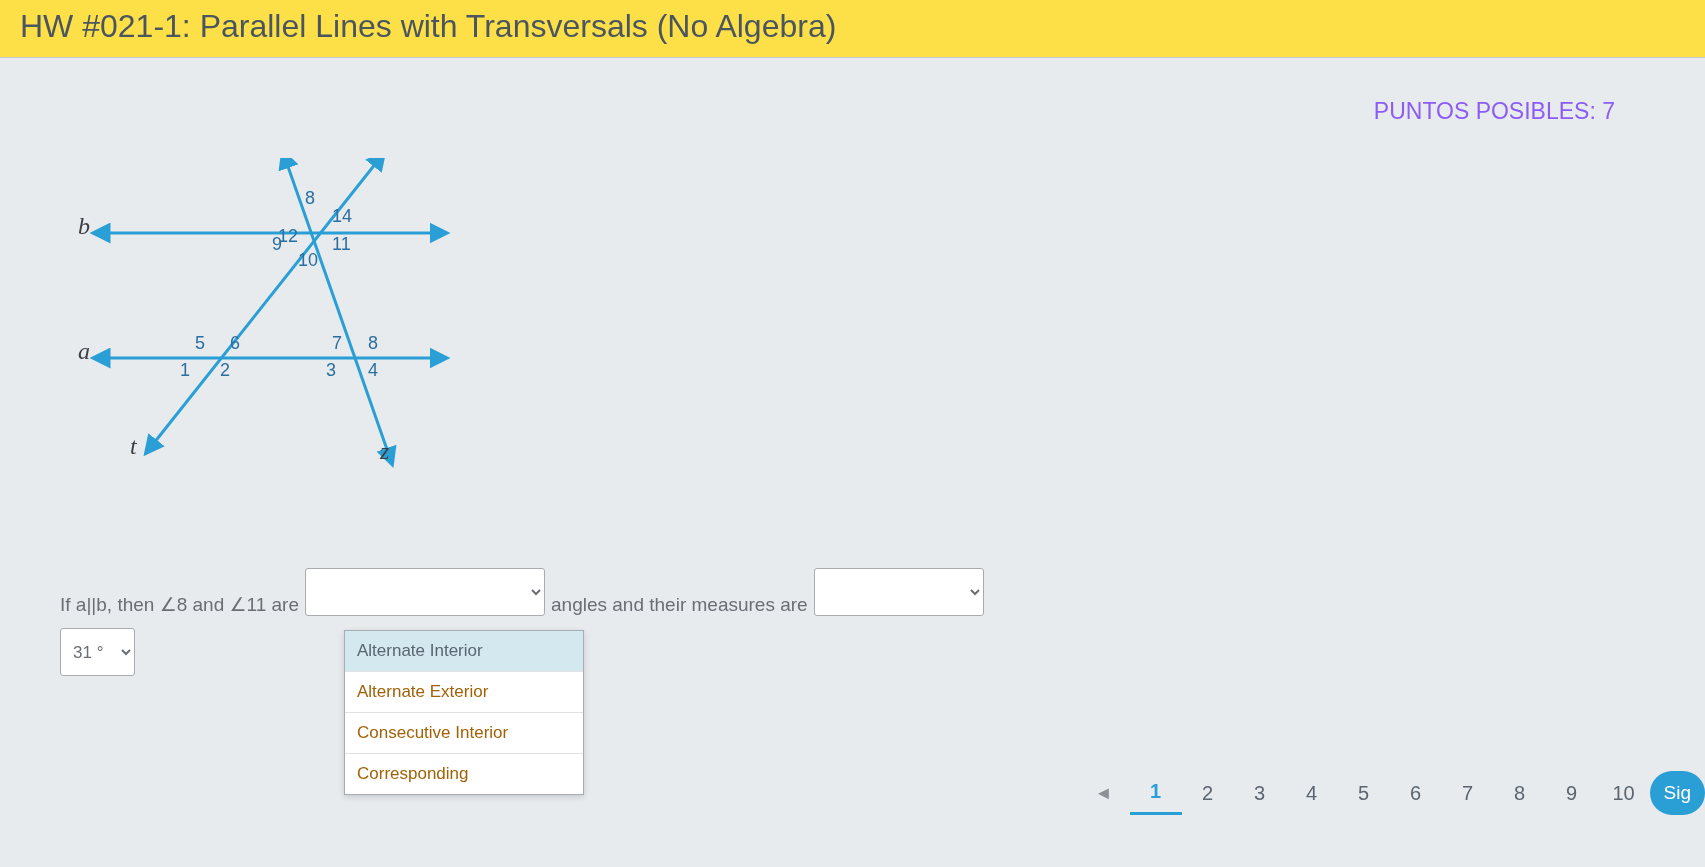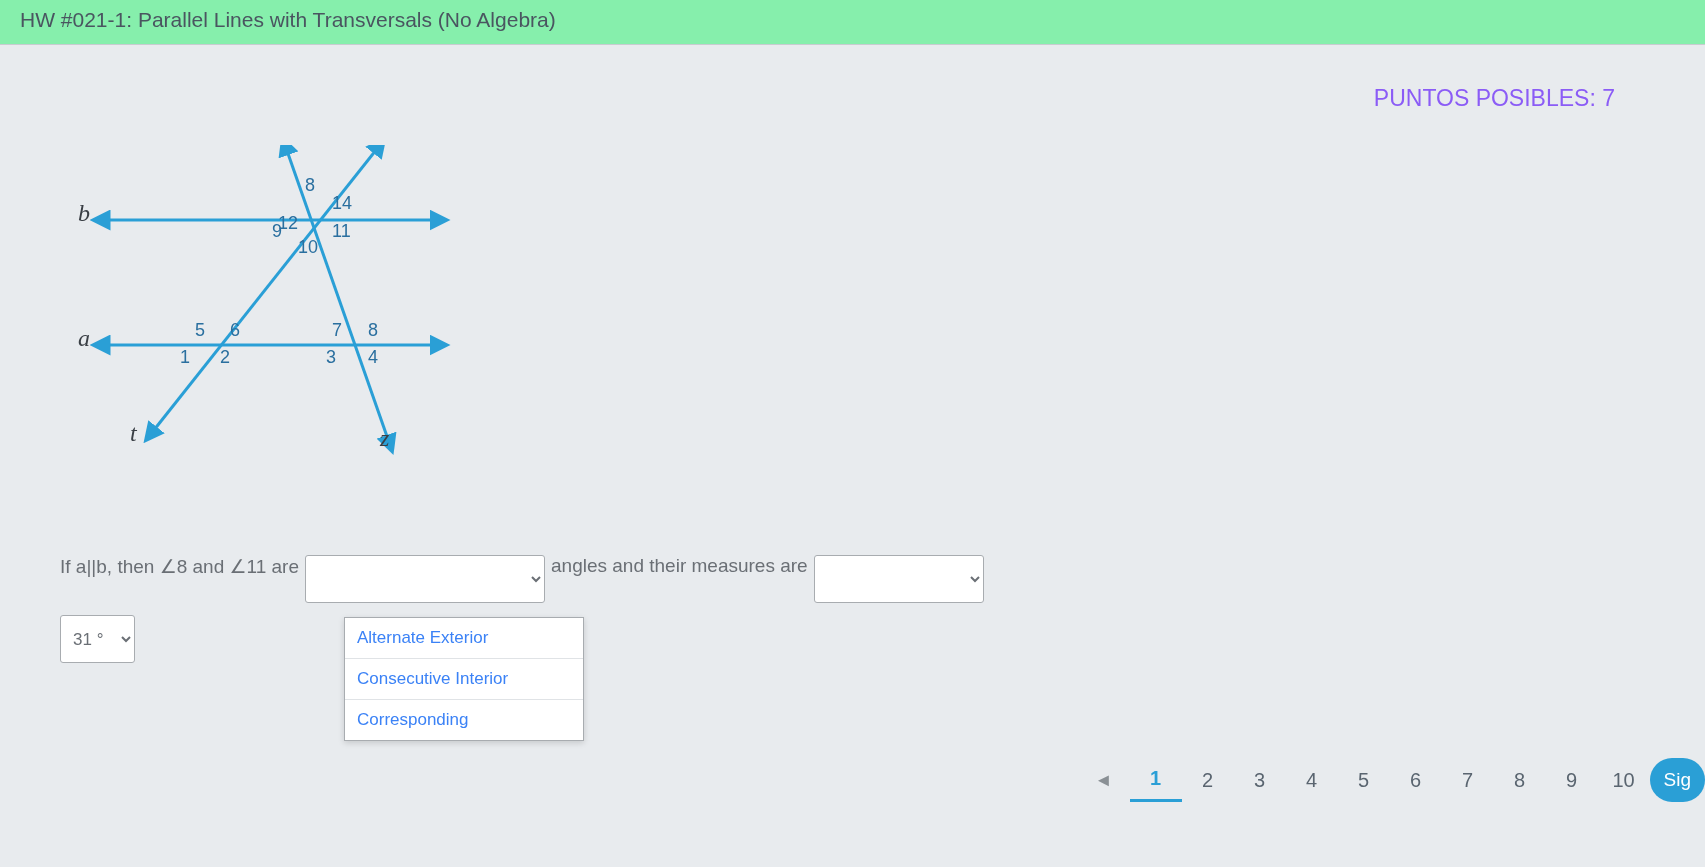--- a/index.html
+++ b/index.html
@@ -6,25 +6,25 @@
   body {
     font-family: Arial, Helvetica, sans-serif;
     background: #e8ebee;
     width: 1705px;
     height: 867px;
     overflow: hidden;
     position: relative;
   }
   .title-bar {
     padding: 8px 20px 12px 20px;
-    font-size: 21px;
+    font-size: 32px;
     color: #4a5560;
     font-weight: 400;
     border-bottom: 1px solid #c8ccd0;
-    background: #86efac;
+    background: #fde047;
   }
   .content {
     position: relative;
     padding: 20px 40px;
     height: calc(100% - 60px);
   }
   .points {
     position: absolute;
     top: 40px;
     right: 90px;
@@ -37,21 +37,21 @@
     left: 70px;
     width: 400px;
     height: 320px;
   }
   .question-row {
     position: absolute;
     top: 510px;
     left: 60px;
     right: 40px;
     display: flex;
-    align-items: flex-start;
+    align-items: flex-end;
     flex-wrap: wrap;
     gap: 6px;
     color: #6a6f75;
     font-size: 19px;
   }
   .question-row select, .final-select select {
     background: #fff;
     border: 1px solid #a8acb0;
     border-radius: 3px;
     padding: 4px 8px;
@@ -72,21 +72,21 @@
     top: 572px;
     left: 344px;
     width: 240px;
     background: #fff;
     border: 1px solid #a8acb0;
     box-shadow: 0 2px 6px rgba(0,0,0,0.15);
   }
   .dropdown-open .opt {
     padding: 10px 12px;
     font-size: 17px;
-    color: #3b82f6;
+    color: #a16207;
     border-bottom: 1px solid #e0e3e6;
     cursor: pointer;
   }
   .dropdown-open .opt:last-child { border-bottom: none; }
   .dropdown-open .opt.hl { background: #d4e8f0; color: #5a6570; }
   .pager {
     position: absolute;
     bottom: 50px;
     right: 0;
     display: flex;
@@ -191,20 +191,21 @@
     <select class="sel-med"><option></option></select>
   </div>
 
   <div class="final-select">
     <select>
       <option>31 °</option>
     </select>
   </div>
 
   <div class="dropdown-open">
+    <div class="opt hl">Alternate Interior</div>
     <div class="opt">Alternate Exterior</div>
     <div class="opt">Consecutive Interior</div>
     <div class="opt">Corresponding</div>
   </div>
 
   <div class="pager">
     <div class="pbtn arrow">◄</div>
     <div class="pbtn current">1</div>
     <div class="pbtn">2</div>
     <div class="pbtn">3</div>

